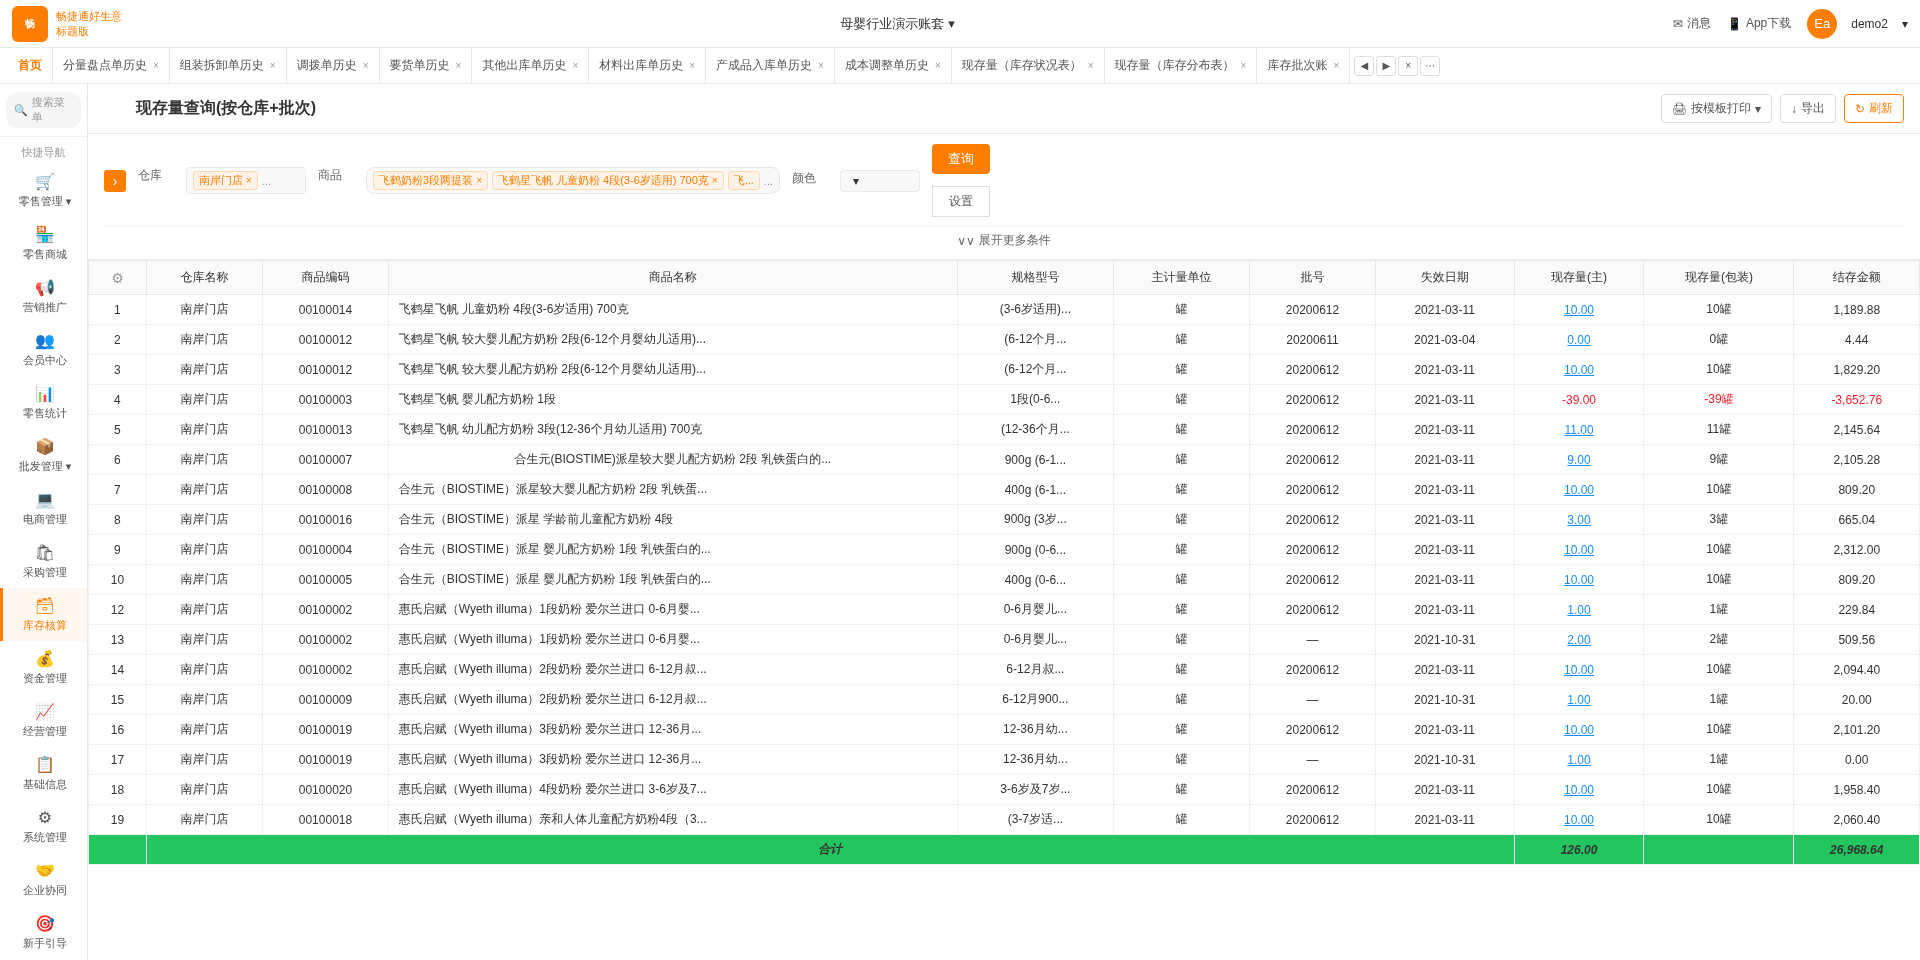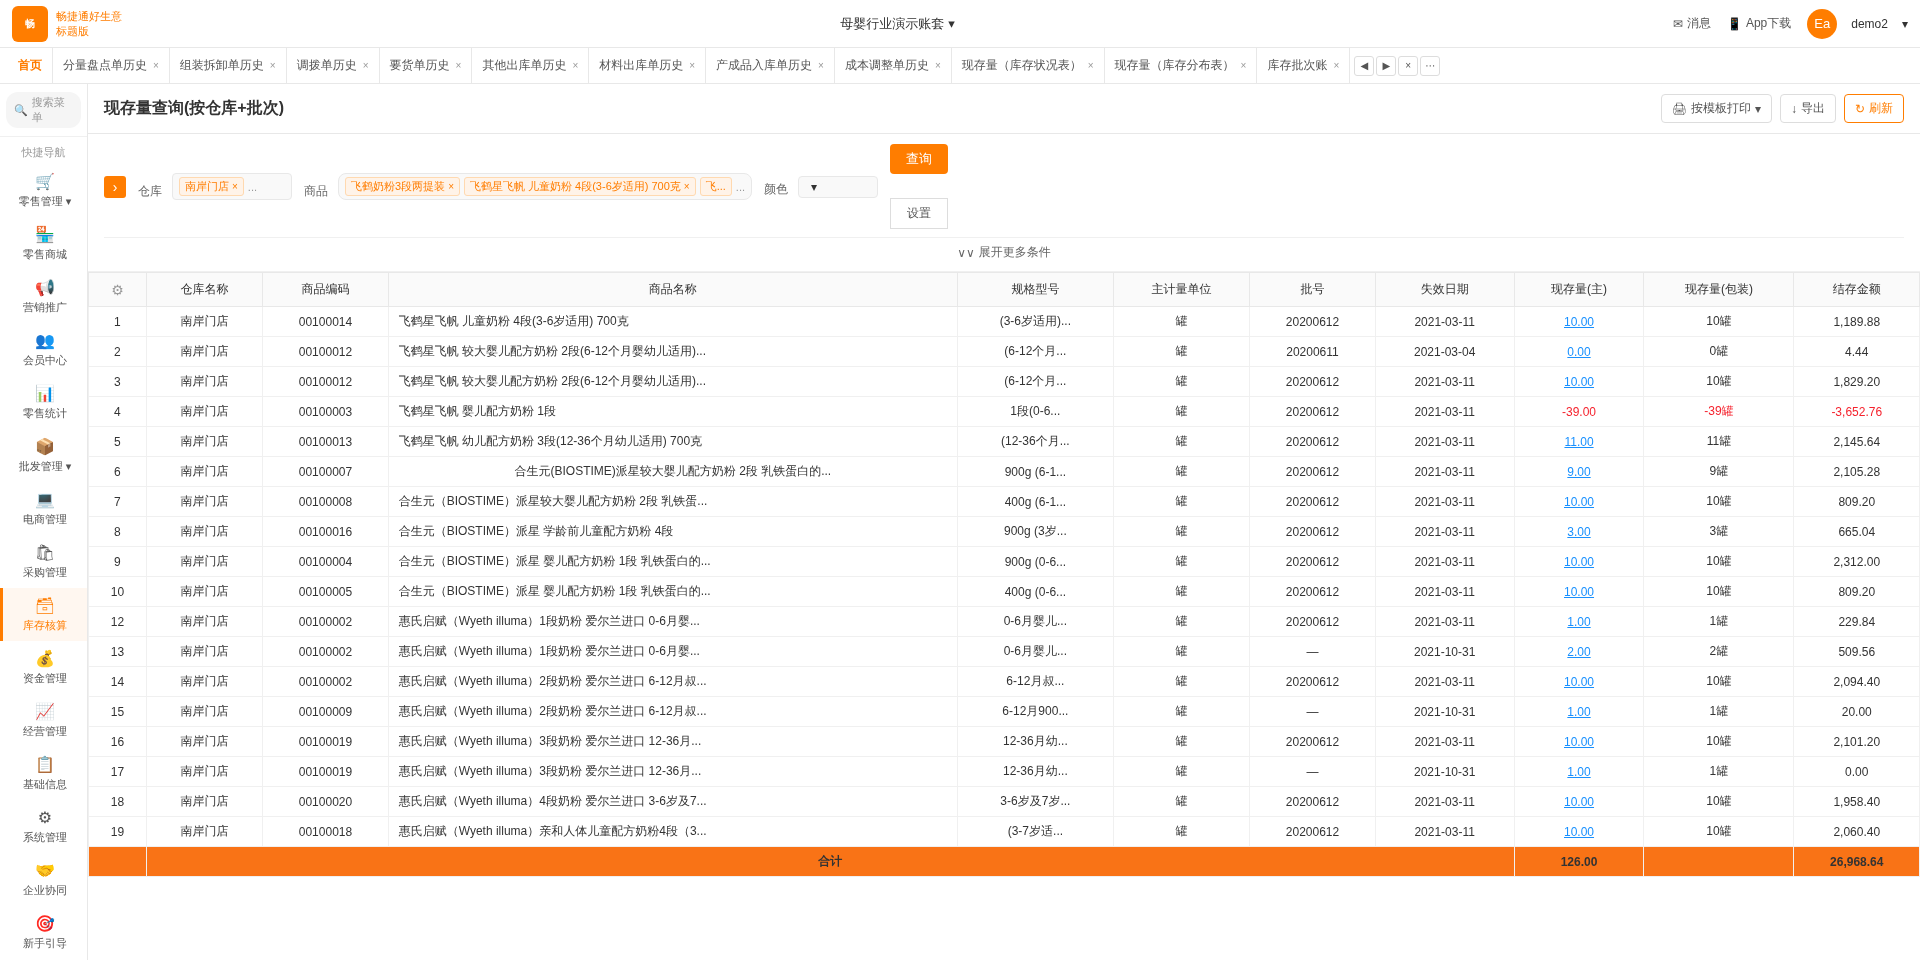--- a/index.html
+++ b/index.html
@@ -47,55 +47,55 @@
     .sidebar-icon { font-size: 16px; }
 
     
     .content { flex: 1; display: flex; flex-direction: column; overflow: hidden; }
 
     
     .page-header {
       background: #fff; padding: 10px 16px; display: flex; align-items: center;
       justify-content: space-between; border-bottom: 1px solid #e8e8e8;
     }
-    .page-title { font-size: 16px; font-weight: bold; color: #333; }
+    .page-title { font-size: 16px; font-weight: bold; color: #333; margin-left: 32px; }
     .header-actions { display: flex; align-items: center; gap: 8px; }
     .header-btn {
       display: flex; align-items: center; gap: 4px; padding: 5px 10px;
       border: 1px solid #ddd; border-radius: 4px; cursor: pointer; font-size: 12px; color: #555;
       background: #fff;
     }
     .refresh-btn { color: #ff7d00; border-color: #ff7d00; }
 
     
     .filter-area { background: #fff; padding: 10px 16px; border-bottom: 1px solid #f0f0f0; }
     .filter-row { display: flex; align-items: center; gap: 12px; flex-wrap: wrap; }
-    .filter-item { display: flex; align-items: flex-end; gap: 10px; }
+    .filter-item { display: flex; align-items: flex-start; gap: 24px; }
     .filter-label { font-size: 12px; color: #666; white-space: nowrap; }
     .filter-tag-container { display: flex; align-items: center; gap: 4px; flex-wrap: wrap; min-width: 120px; max-width: 300px; background: #f9f9f9; border: 1px solid #e8e8e8; border-radius: 4px; padding: 3px 6px; }
     .filter-tag { display: flex; align-items: center; gap: 3px; background: #fff3e8; border: 1px solid #ffd9b0; border-radius: 3px; padding: 1px 5px; font-size: 11px; color: #ff7d00; }
     .filter-tag .x { cursor: pointer; color: #ff7d00; font-size: 10px; }
     .filter-more { color: #999; font-size: 11px; cursor: pointer; }
     .filter-tag-container-wide { display: flex; align-items: center; gap: 4px; flex-wrap: wrap; min-width: 300px; max-width: 600px; background: #f9f9f9; border: 1px solid #e8e8e8; border-radius: 8px; padding: 3px 6px; }
     .filter-dropdown { display: flex; align-items: center; gap: 4px; background: #f9f9f9; border: 1px solid #e8e8e8; border-radius: 4px; padding: 3px 8px; font-size: 12px; cursor: pointer; min-width: 80px; }
     .expand-btn { display: flex; align-items: center; gap: 4px; font-size: 12px; color: #666; cursor: pointer; border-top: 1px solid #f0f0f0; margin-top: 8px; padding-top: 6px; justify-content: center; }
 
     
     .query-btn { background: #ff7d00; color: #fff; border: none; border-radius: 4px; padding: 6px 16px; cursor: pointer; font-size: 13px; white-space: nowrap; }
-    .set-btn { background: #fff; color: #555; border: 1px solid #ddd; border-radius: 0; padding: 6px 12px; cursor: pointer; font-size: 12px; margin-top: 20px; width: 100%; }
+    .set-btn { background: #fff; color: #555; border: 1px solid #ddd; border-radius: 0; padding: 6px 12px; cursor: pointer; font-size: 12px; margin-top: 8px; width: 100%; }
     .query-col { display: flex; flex-direction: column; gap: 4px; }
 
     
     .table-area { flex: 1; overflow: auto; background: #fff; margin: 0; }
     .data-table { width: 100%; border-collapse: collapse; font-size: 12px; }
     .data-table th { background: #fafafa; border: 1px solid #e8e8e8; padding: 8px 10px; text-align: center; color: #333; font-weight: normal; white-space: nowrap; position: sticky; top: 0; z-index: 1; }
     .data-table td { border: 1px solid #f0f0f0; padding: 6px 10px; text-align: center; color: #333; white-space: nowrap; }
     .data-table .num-link { color: #1890ff; text-decoration: underline; cursor: pointer; }
     .data-table .neg { color: #f5222d; }
-    .data-table .summary-row td { background: #f97316; font-weight: bold; }
+    .data-table .summary-row td { background: #22c55e; font-weight: bold; font-style: italic; }
     .row-num { color: #999; }
     .settings-icon { color: #999; cursor: pointer; font-size: 14px; }
     .orange-btn-expand { width: 22px; height: 22px; background: #ff7d00; color: #fff; border: none; border-radius: 3px; cursor: pointer; font-size: 14px; display: flex; align-items: center; justify-content: center; }
   </style>
 </head>
 <body>
 
 <div class="top-bar">
   <div class="logo-area">
     <div class="logo-icon">

